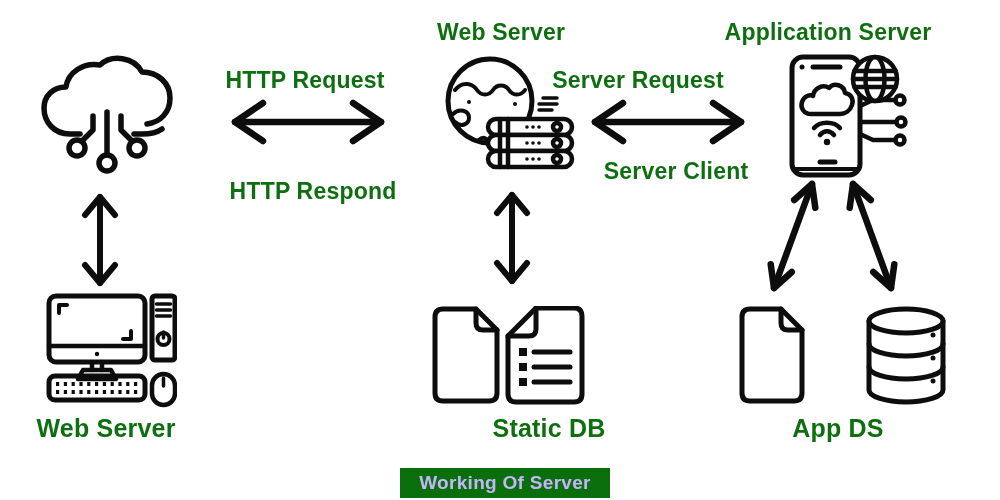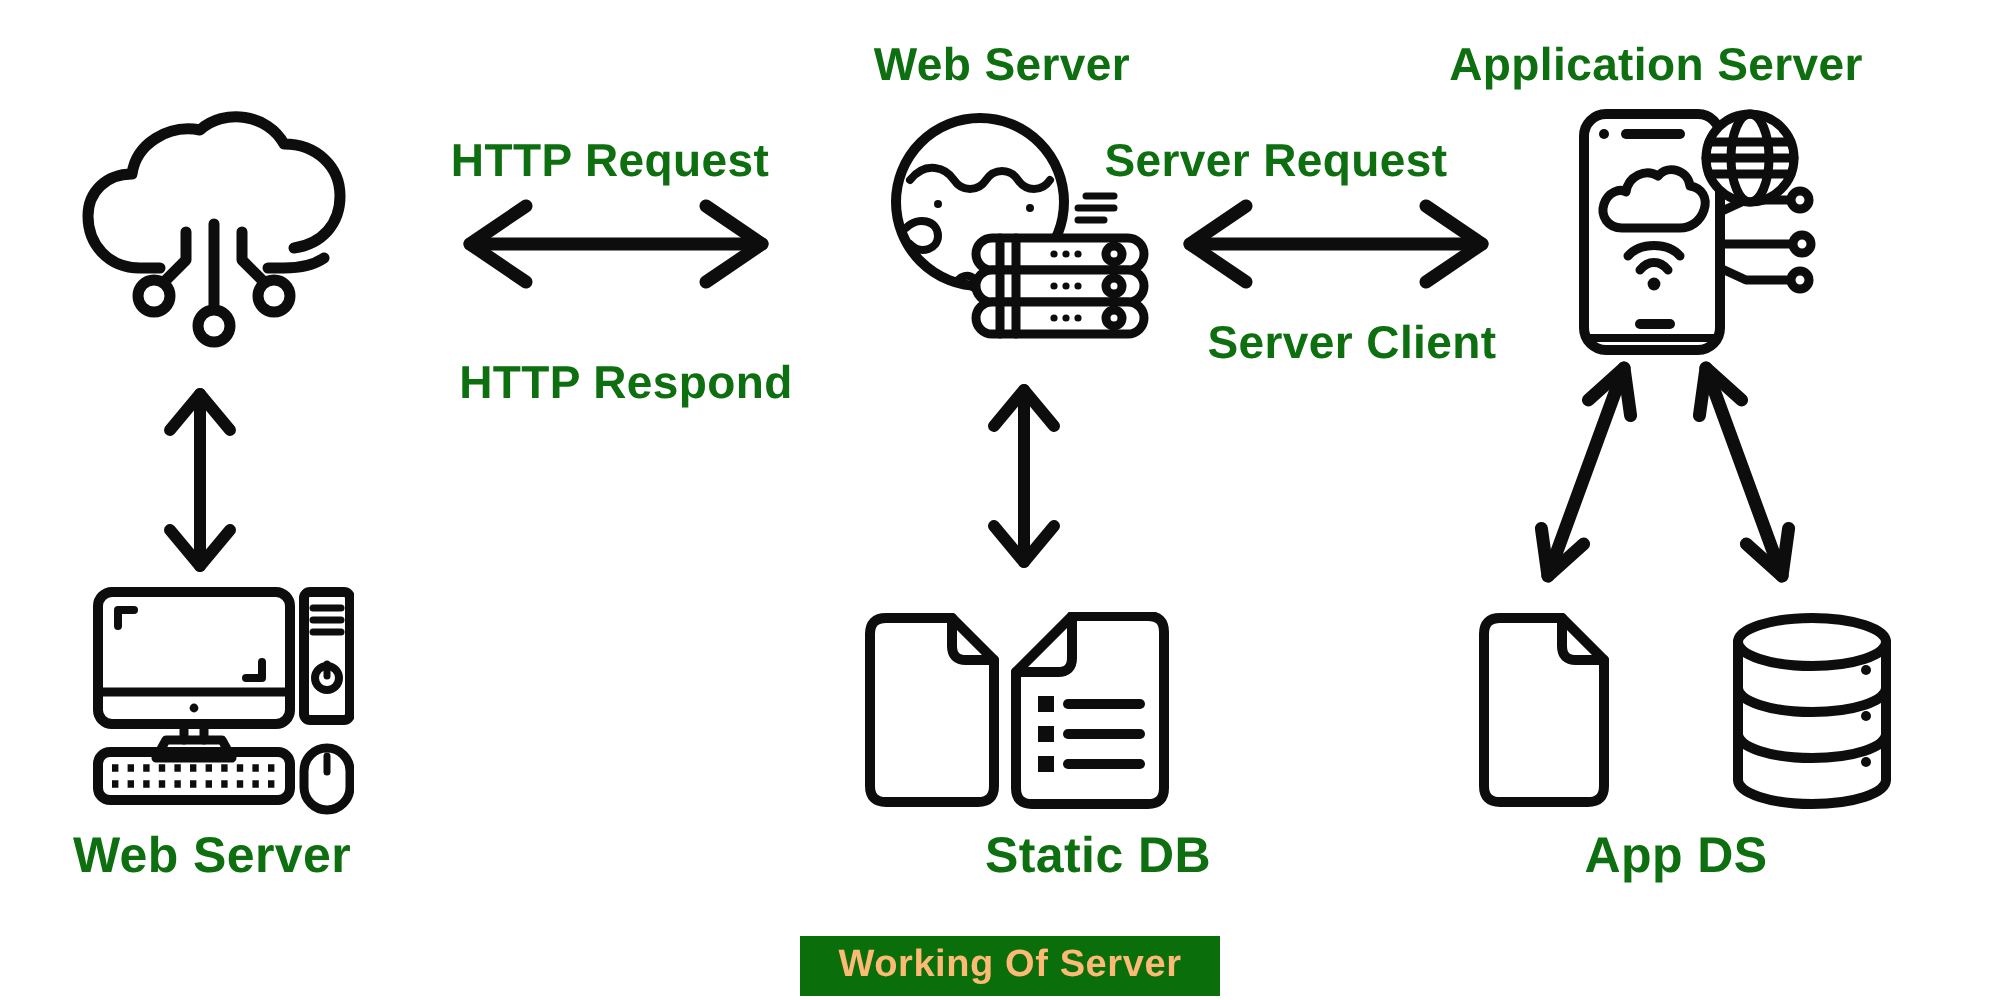--- a/index.html
+++ b/index.html
@@ -8,21 +8,21 @@
   .lbl{position:absolute;transform:translateX(-50%);color:#0e6f10;font-weight:700;
        white-space:nowrap;letter-spacing:0.2px;}
   .s23{font-size:23px;}
   .s25{font-size:25px;}
   .ic{position:absolute;}
   svg{display:block;}
   .stroke{stroke:#0d0d0d;fill:none;stroke-linecap:round;stroke-linejoin:round;}
   .fillw{fill:#ffffff;}
   .filld{fill:#0d0d0d;stroke:none;}
   #badge{position:absolute;left:400px;top:468px;width:210px;height:30px;background:#0a6e0b;
-         color:#fdba74;font-weight:700;font-size:19px;text-align:center;line-height:30px;
+         color:#c4b5fd;font-weight:700;font-size:19px;text-align:center;line-height:30px;
          letter-spacing:0.3px;}
 </style>
 </head>
 <body>
 
 <div id="stage">
 
   <div class="lbl s23" style="left:501px;top:19px;">Web Server</div>
   <div class="lbl s23" style="left:828px;top:19px;">Application Server</div>
   <div class="lbl s25" style="left:106px;top:414px;">Web Server</div>

